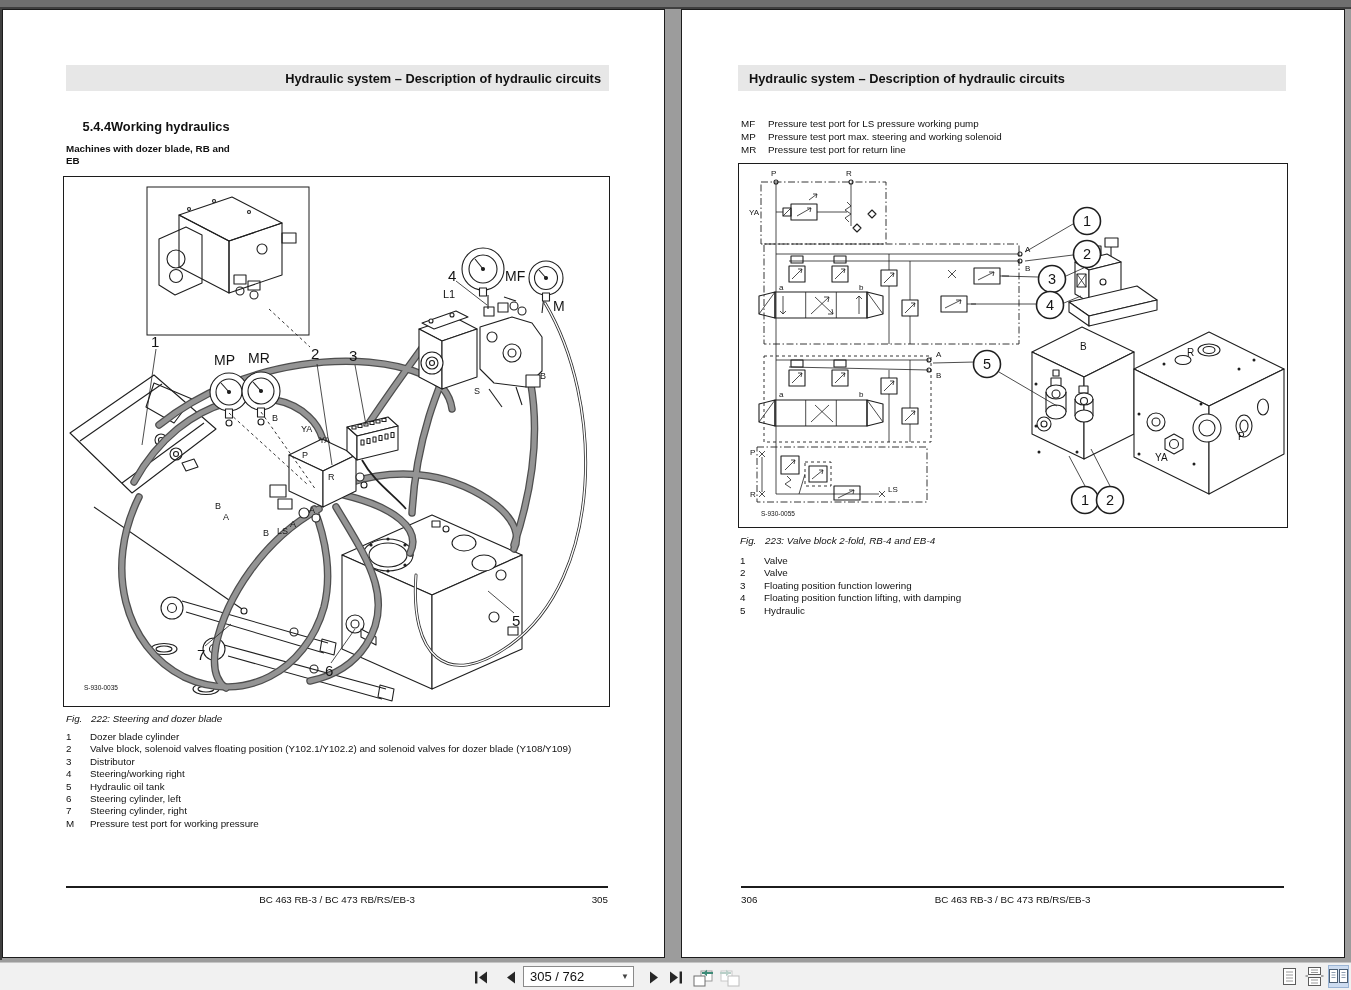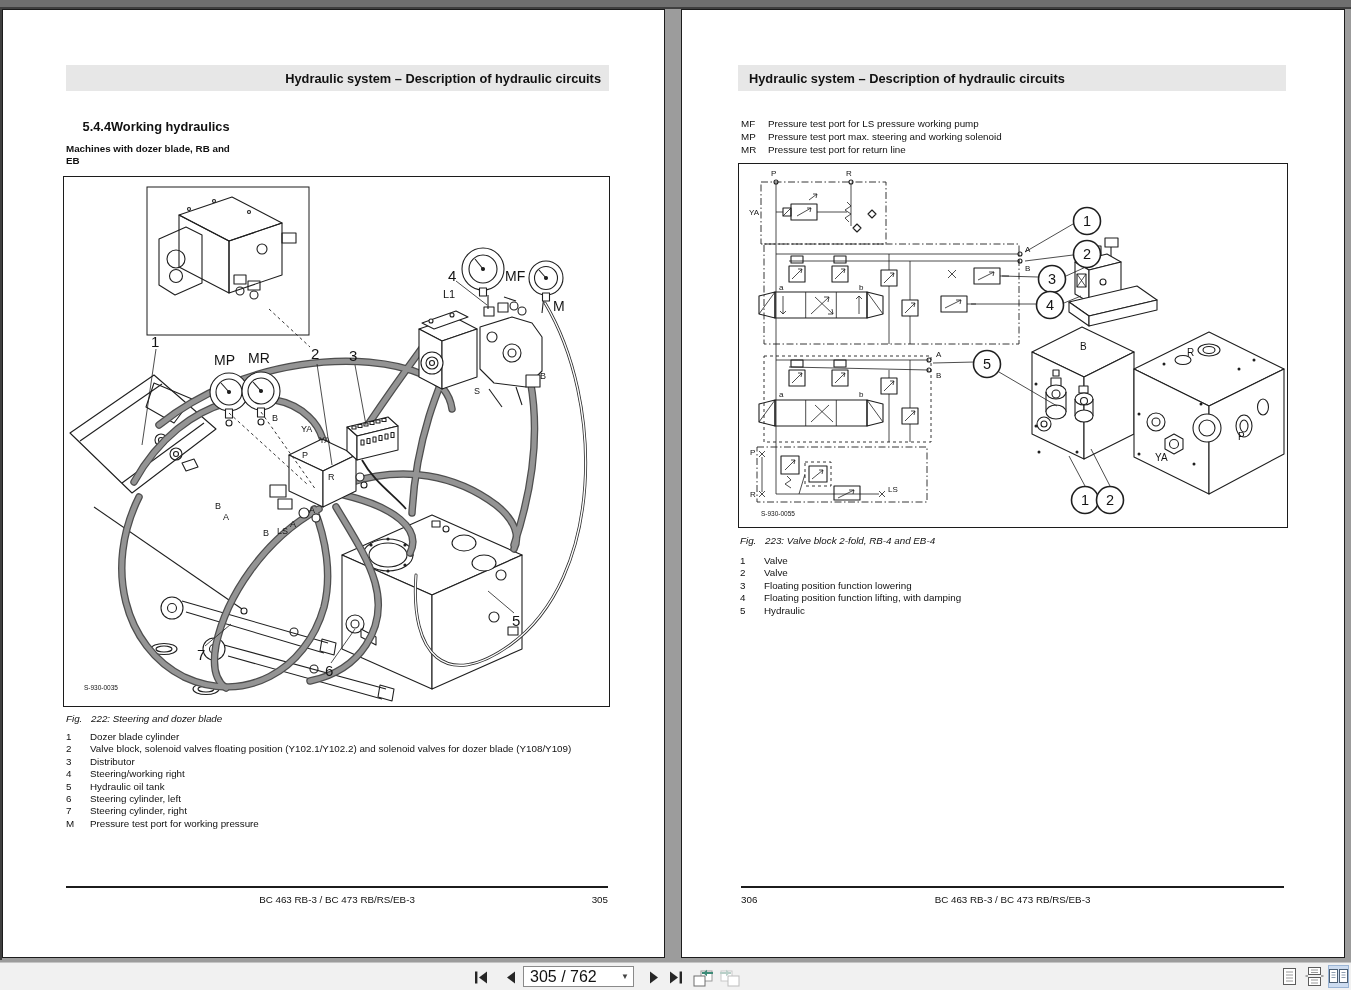--- a/index.html
+++ b/index.html
@@ -64,21 +64,21 @@
   .tube-over{stroke:#ffffff;stroke-width:1.4;fill:none;stroke-linecap:round;}
   .co-circle{fill:#fff;stroke:#1f1f1f;stroke-width:1.6;}
 
   
   .toolbar{position:absolute;left:0;top:955px;width:100%;height:31px;background:#f1f1f1;border-top:1px solid #c4c4c4;box-sizing:border-box;}
   .bottom-strip{position:absolute;left:0;top:986px;width:100%;height:4px;background:#161616;}
   .tb-btn{position:absolute;top:957px;width:26px;height:26px;display:flex;align-items:center;justify-content:center;
           background:transparent;border:none;padding:0;cursor:pointer;}
   .combo{position:absolute;left:523px;top:959px;width:111px;height:21px;background:#fff;border:1px solid #8a8a8a;
          box-sizing:border-box;display:flex;align-items:center;}
-  .combo input{border:none;outline:none;flex:1;font-family:"Liberation Sans",sans-serif;font-size:16px;
+  .combo input{border:none;outline:none;flex:1;font-family:"Liberation Sans",sans-serif;font-size:13px;
                padding:0 0 0 6px;background:transparent;color:#111;width:80px;}
   .combo .arrow{width:16px;height:100%;display:flex;align-items:center;justify-content:center;font-size:8px;color:#444;}
   .view-btn{position:absolute;top:958px;width:21px;height:23px;display:flex;align-items:center;justify-content:center;
             background:transparent;border:1px solid transparent;padding:0;}
   .view-btn.active{background:#cddcf0;border:1px solid #9ab4d4;}
 </style>
 </head>
 <body>
 
 <div class="stage">

